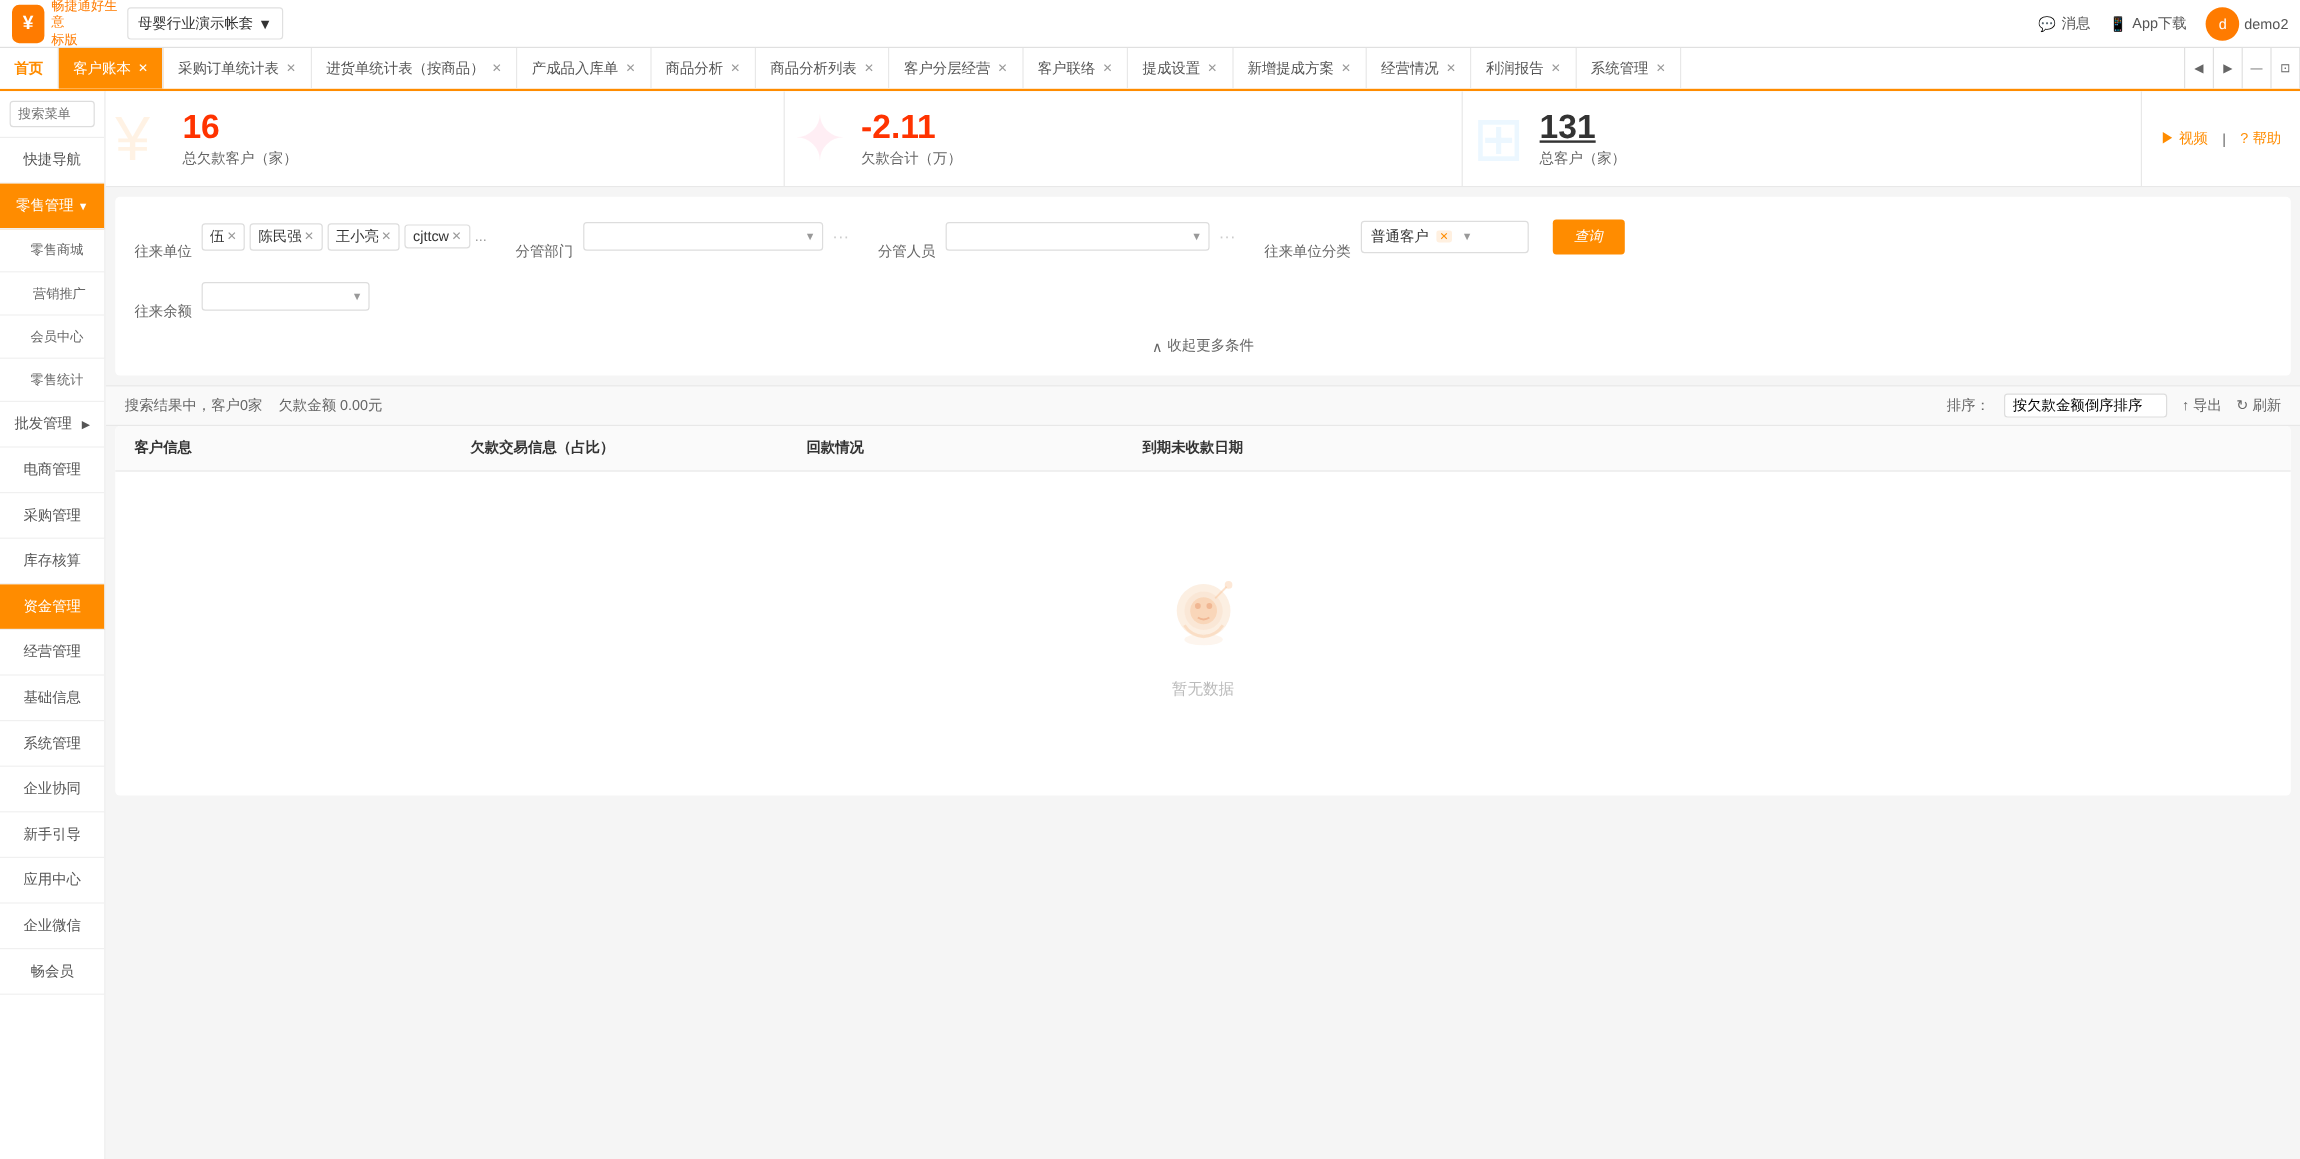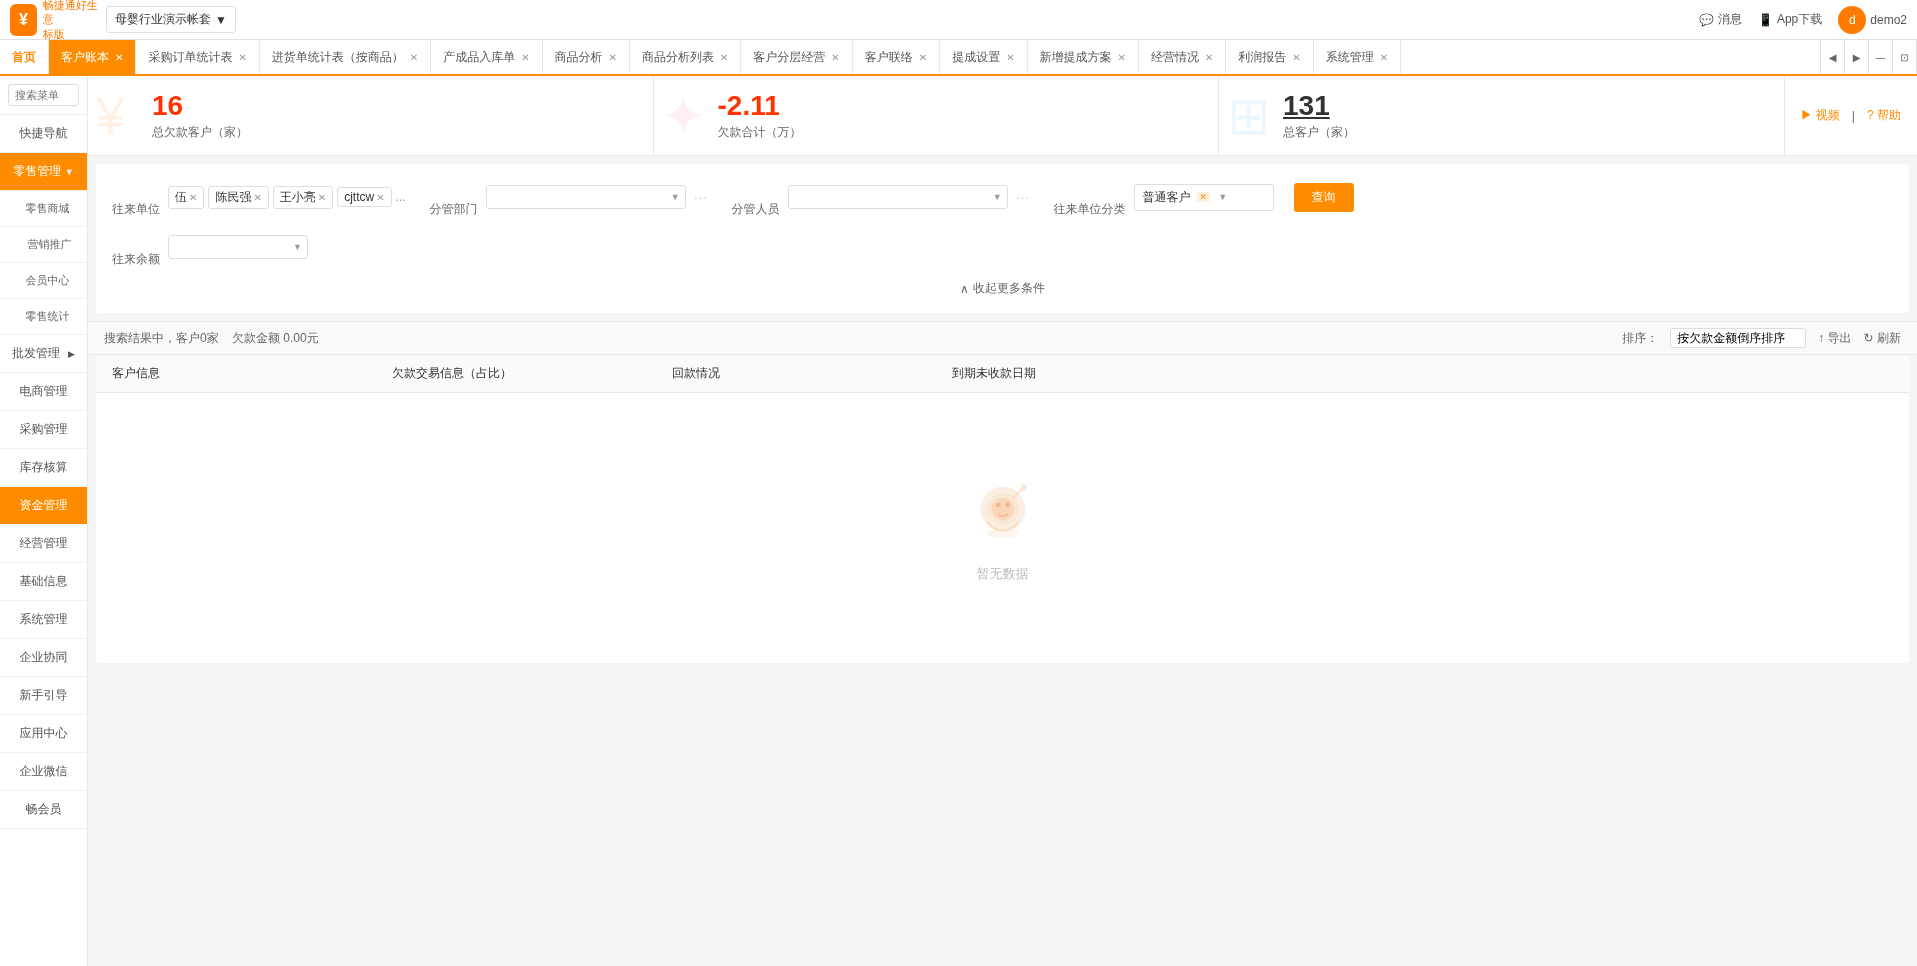--- a/index.html
+++ b/index.html
@@ -153,20 +153,21 @@
     .filter-select-wrap::after { content: '▼'; position: absolute; right: 6px; top: 50%; transform: translateY(-50%); font-size: 9px; color: #999; pointer-events: none; }
     .btn-query {
       background: #ff8c00;
       color: #fff;
       border: none;
       border-radius: 3px;
       padding: 6px 18px;
       font-size: 12px;
       cursor: pointer;
       white-space: nowrap;
+      font-style: italic;
     }
     .collapse-btn {
       display: flex;
       align-items: center;
       gap: 4px;
       color: #666;
       font-size: 12px;
       cursor: pointer;
       justify-content: center;
       padding: 4px;
@@ -195,21 +196,21 @@
       border-radius: 4px;
       overflow: hidden;
     }
     .table-header {
       display: grid;
       grid-template-columns: 280px 280px 280px 1fr;
       background: #fafafa;
       border-bottom: 1px solid #e8e8e8;
       padding: 10px 16px;
       font-size: 12px;
-      font-weight: normal;
+      font-weight: bold;
       color: #333;
     }
     .empty-state {
       display: flex;
       flex-direction: column;
       align-items: center;
       justify-content: center;
       padding: 80px 0;
       color: #999;
     }

